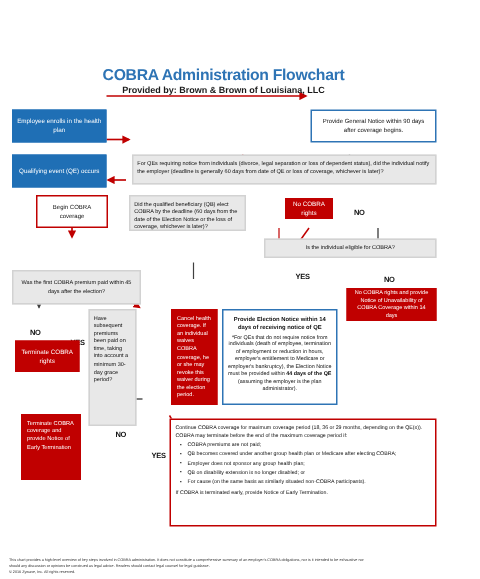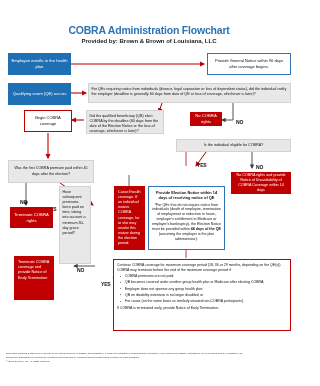--- a/index.html
+++ b/index.html
@@ -5,21 +5,21 @@
   html,body{margin:0;padding:0;}
   body{
     width:298px;height:386px;
     background:#ffffff;
     font-family:"Liberation Sans", sans-serif;
     overflow:hidden;
     position:relative;
   }
   #canvas{position:absolute;left:0;top:0;width:298px;height:386px;}
 
-  .abs{position:absolute;box-sizing:border-box;}
+  .abs{position:absolute;box-sizing:border-box;margin-top:20px;}
 
   
   .title{
     left:0;top:24px;width:298px;text-align:center;
     color:#2e74b5;font-weight:bold;font-size:10.5px;
     letter-spacing:-.2px;
   }
   .subtitle{
     left:0;top:38px;width:298px;text-align:center;
     color:#1a1a1a;font-weight:bold;font-size:6px;

